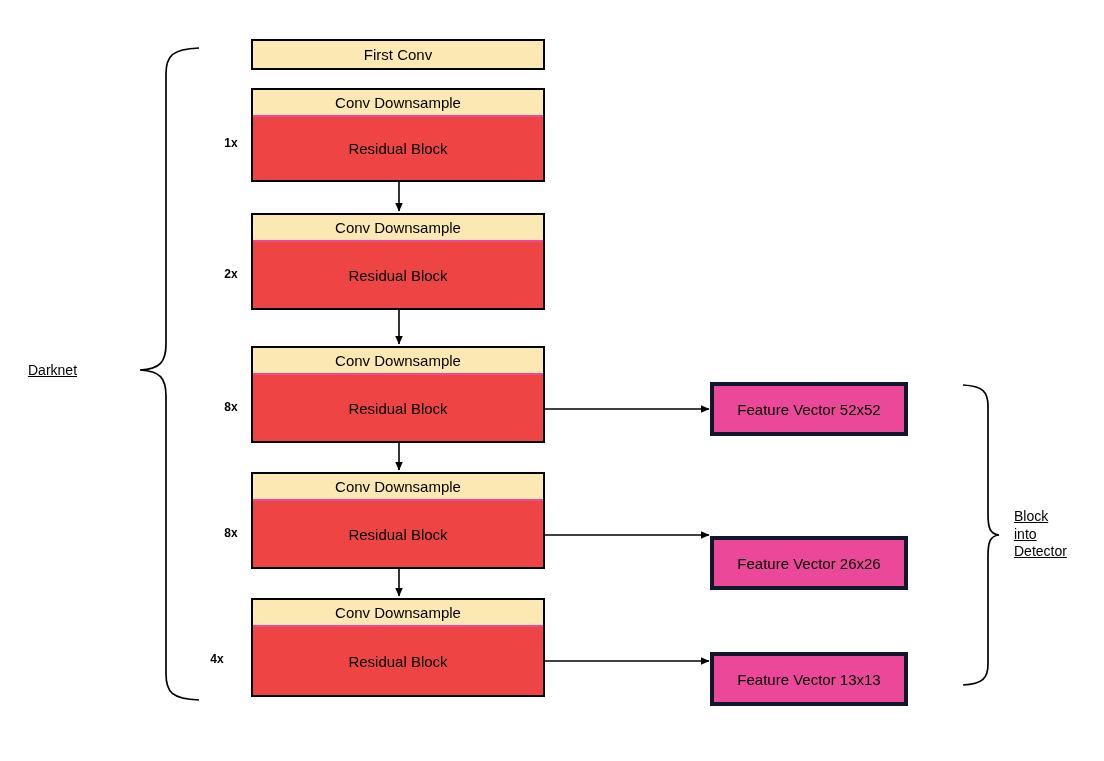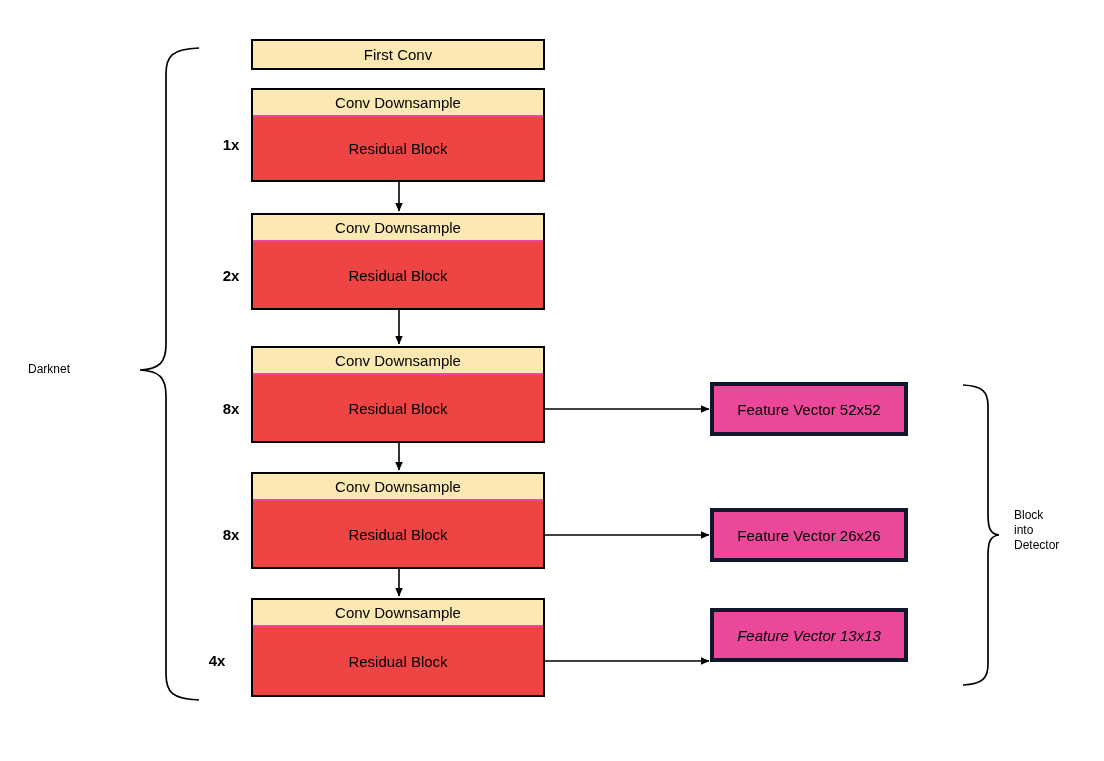--- a/index.html
+++ b/index.html
@@ -69,21 +69,21 @@
   .stage-2 { top: 213px; height: 97px; }
   .stage-3 { top: 346px; height: 97px; }
   .stage-4 { top: 472px; height: 97px; }
   .stage-5 { top: 598px; height: 99px; }
 
   
   .mult {
     position: absolute;
     width: 40px;
     text-align: center;
-    font-size: 15px;
+    font-size: 12px;
     font-weight: bold;
     line-height: 1;
   }
   .mult-1 { left: 211px; top: 137px; }
   .mult-2 { left: 211px; top: 268px; }
   .mult-3 { left: 211px; top: 401px; }
   .mult-4 { left: 211px; top: 527px; }
   .mult-5 { left: 197px; top: 653px; }
 
   
@@ -95,29 +95,30 @@
     background: #ec4899;
     border: 4px solid #0f172a;
     box-sizing: border-box;
     display: flex;
     align-items: center;
     justify-content: center;
     font-size: 15px;
     line-height: 1;
   }
   .fv-1 { top: 382px; }
-  .fv-2 { top: 508px; }
-  .fv-3 { top: 608px; font-style: italic; }
+  .fv-2 { top: 536px; }
+  .fv-3 { top: 652px; }
 
   
   .brace-label {
     position: absolute;
-    font-size: 12px;
+    font-size: 14px;
     line-height: 1.25;
     white-space: pre-line;
+    text-decoration: underline;
   }
   .label-darknet { left: 28px;  top: 362px; }
   .label-feed    { left: 1014px; top: 508px; }
 </style>
 </head>
 <body>
 
 <div id="canvas">
 
   <svg class="svg-layer" viewBox="0 0 1104 761" width="1104" height="761">

